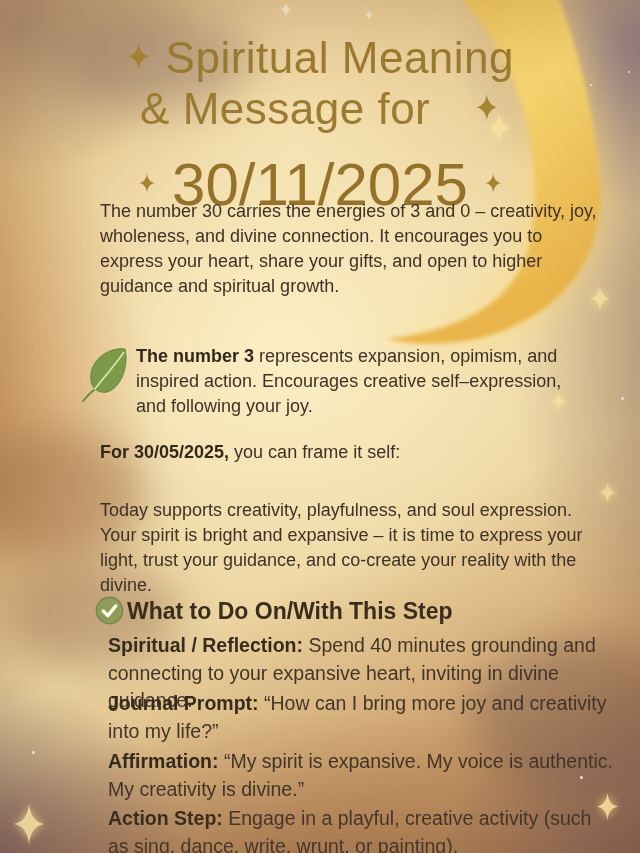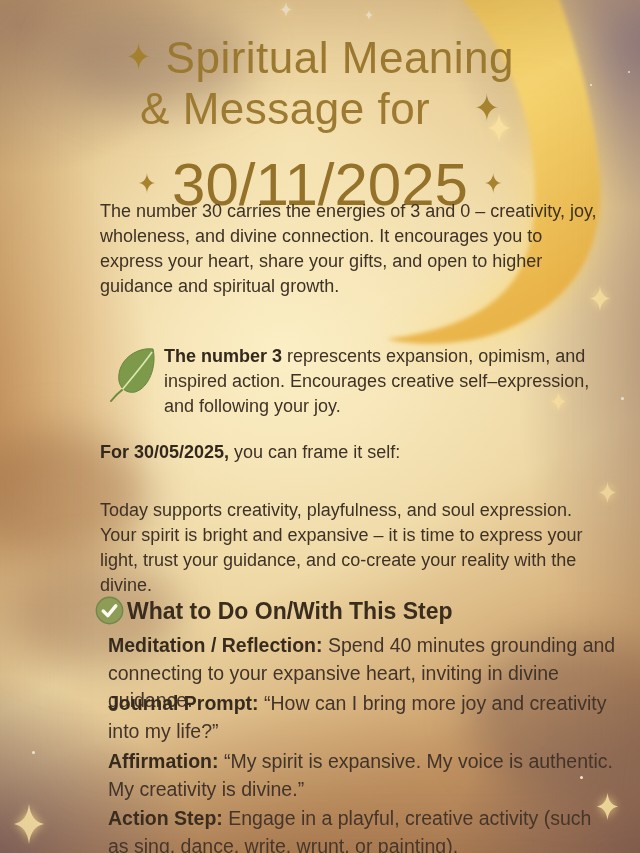--- a/index.html
+++ b/index.html
@@ -45,21 +45,21 @@
   .t-sparkle.trail { font-size: 30px; margin-left: 44px; vertical-align: 6px; }
   .title-date { margin-top: 18px; font-size: 60px; line-height: 64px; color: #95722a; }
   .t-sparkle.date-s { font-size: 22px; vertical-align: 14px; }
   .t-sparkle.date-l { margin-right: 16px; }
   .t-sparkle.date-r { margin-left: 16px; }
 
   
   .para { position: absolute; color: #3e3226; font-size: 18px; line-height: 25px; }
   .para b { color: #32281c; }
   .intro    { left: 100px; top: 199px; width: 505px; }
-  .leafpara { left: 116px; top: 344px; width: 478px; }
+  .leafpara { left: 88px; top: 344px; width: 478px; }
   .leaf-float { float: left; width: 50px; height: 56px; margin: 2px 6px 2px -8px; }
   .frameline{ left: 100px; top: 440px; width: 505px; }
   .todaypara{ left: 100px; top: 478px; width: 512px; margin-top: 20px; }
 
   .todo-head { position: absolute; left: 95px; top: 596px; width: 500px;
                font-size: 23px; font-weight: bold; color: #3a2d1e; }
   .todo-head .check { display: inline-block; width: 29px; height: 29px; vertical-align: -6px; margin-right: 3px; }
 
   .item { position: absolute; left: 108px; width: 508px; color: #43342a; font-size: 19.5px; line-height: 27.5px; }
   .item b { color: #372b1e; }
@@ -184,21 +184,21 @@
   <div class="todo-head">
     <span class="check">
       <svg width="29" height="29" viewBox="0 0 29 29">
         <circle cx="14.5" cy="14.5" r="13.2" fill="#8d9c57" stroke="#75864a" stroke-width="1.4"></circle>
         <path d="M8.2,15 L12.8,19.6 L20.8,9.8" fill="none" stroke="#fcfbf0" stroke-width="3.4" stroke-linecap="round" stroke-linejoin="round"></path>
       </svg>
     </span><span>What to Do On/With This Step</span>
   </div>
 
   <p class="item i0">
-    <b>Meditation / Reflection:</b><span> Spend 40 minutes grounding and connecting to your expansive heart, inviting in divine guidance.</span>
+    <b>Spiritual / Reflection:</b><span> Spend 40 minutes grounding and connecting to your expansive heart, inviting in divine guidance.</span>
   </p>
   <p class="item i1">
     <b>Journal Prompt:</b><span> “How can I bring more joy and creativity into my life?”</span>
   </p>
   <p class="item i2">
     <b>Affirmation:</b><span> “My spirit is expansive. My voice is authentic. My creativity is divine.”</span>
   </p>
   <p class="item i3">
     <b>Action Step:</b><span> Engage in a playful, creative activity (such as sing, dance, write, wrunt, or painting).</span>
   </p>

